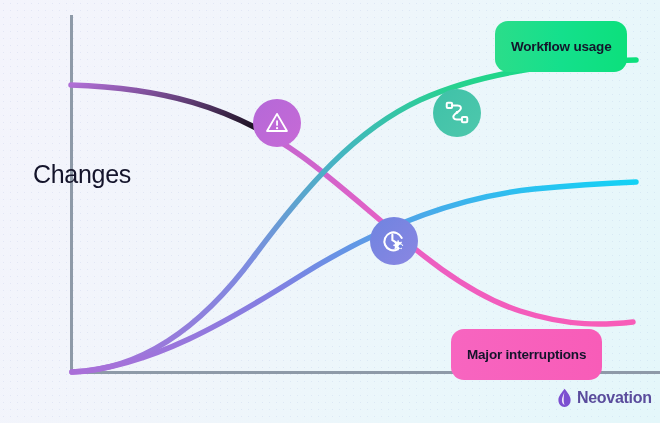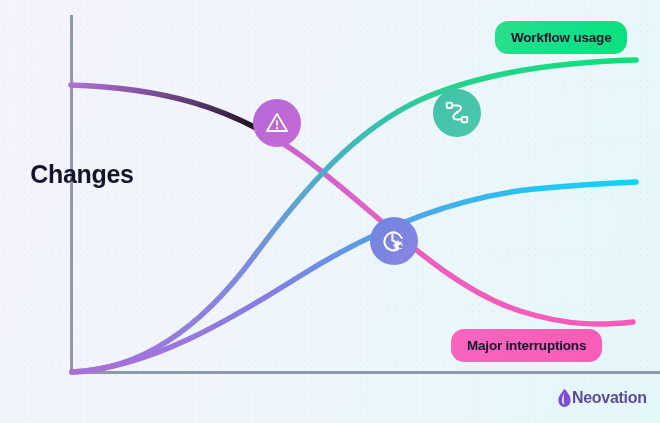--- a/index.html
+++ b/index.html
@@ -31,31 +31,31 @@
     inset: 0;
   }
   .axis-label {
     position: absolute;
     left: 6px;
     top: 160px;
     width: 152px;
     text-align: center;
     color: #14142b;
     font-size: 25px;
-    font-weight: bold;
+    font-weight: normal;
     line-height: 1.12;
     letter-spacing: -0.3px;
   }
   .badge {
     position: absolute;
     display: flex;
     align-items: center;
     justify-content: center;
     height: 25px;
-    padding: 4px 16px;
+    padding: 13px 16px;
     border-radius: 13px;
     color: #14142b;
     font-size: 13.5px;
     font-weight: bold;
     letter-spacing: -0.2px;
     white-space: nowrap;
   }
   #badge-workflow {
     left: 495px;
     top: 21px;
@@ -95,20 +95,21 @@
     left: 370px;
     top: 217px;
     background: linear-gradient(135deg, #6f84e0 0%, #8a86e2 100%);
   }
   #brand-logo {
     position: absolute;
     left: 557px;
     top: 388px;
     display: flex;
     align-items: center;
+    gap: 5px;
   }
   #brand-name {
     color: #5a4c9c;
     font-size: 16px;
     font-weight: bold;
     letter-spacing: -0.3px;
   }
 </style>
 </head>
 <body>

